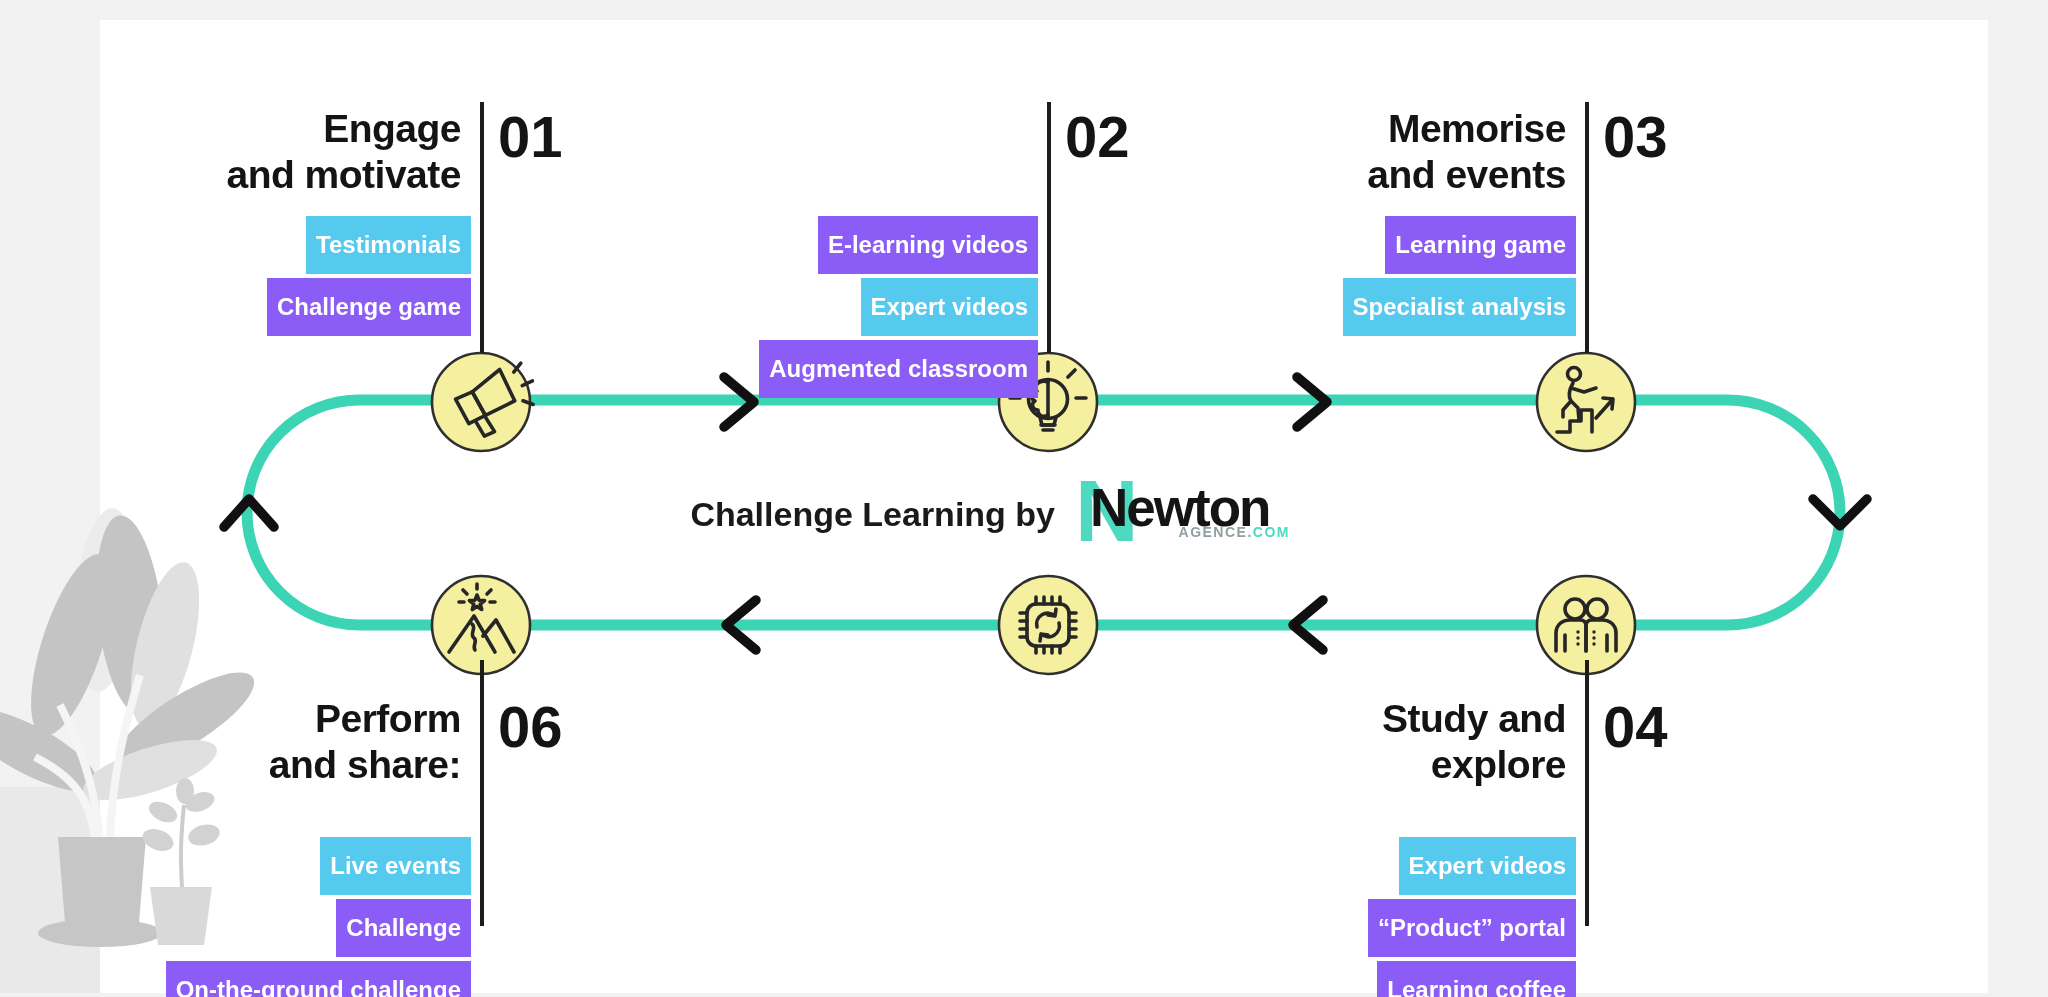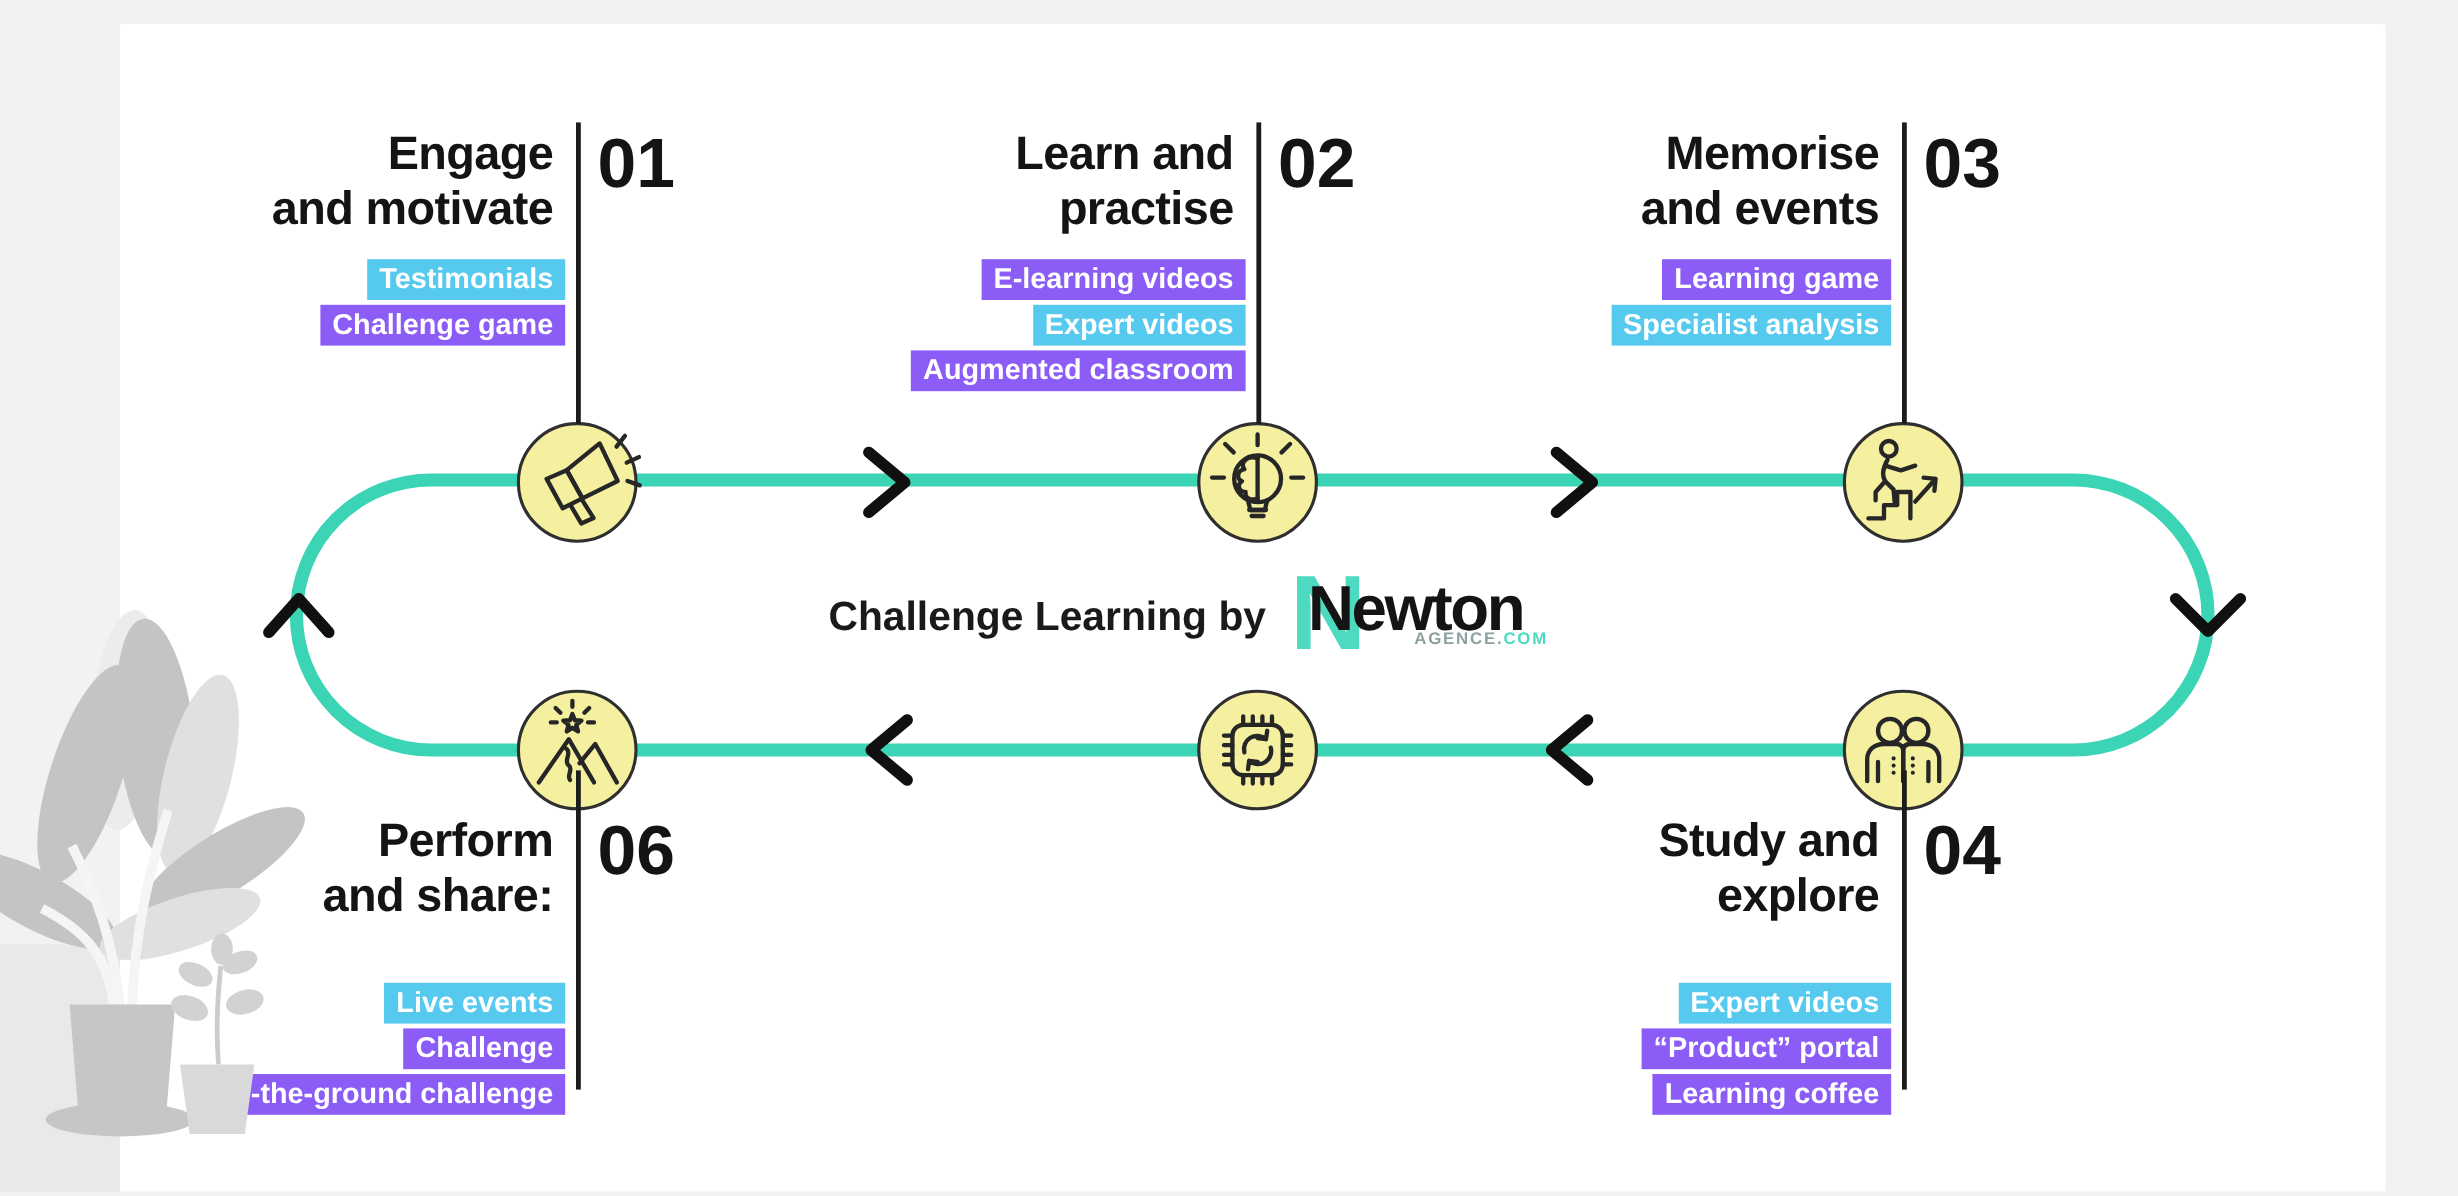--- a/index.html
+++ b/index.html
@@ -7,36 +7,36 @@
            font-family:"Liberation Sans", sans-serif; overflow:hidden; }
   .card { position:absolute; left:100px; top:20px; width:1888px; height:973px;
           background:#ffffff; border-radius:2px; }
   .gray-block { position:absolute; left:0; top:787px; width:100px; height:206px; background:#e9e9e9; }
   svg.scene { position:absolute; left:0; top:0; }
   svg.plant { position:absolute; left:0; top:505px; }
 
   
   .step { position:absolute; width:570px; }
   .step.top { top:100px; height:335px; }
-  .step.bottom { top:638px; height:295px; }
+  .step.bottom { top:656px; height:295px; }
   .step.c1 { left:61px; } .step.c2 { left:628px; } .step.c3 { left:1166px; }
   .step .vline { position:absolute; left:419px; width:3.5px; background:#1c1c1c; }
   .step.top .vline { top:2px; height:251px; }
   .step.bottom .vline { top:4px; height:266px; }
   .step .title { position:absolute; right:170px; text-align:right; font-size:39px; font-weight:bold;
                  line-height:46px; color:#141414; letter-spacing:-0.5px; white-space:nowrap; }
   .step.top .title { top:6px; }
   .step.bottom .title { top:40px; }
   .step .num { position:absolute; left:437px; font-size:58px; font-weight:bold; color:#141414; line-height:58px; }
   .step.top .num { top:8px; }
   .step.bottom .num { top:42px; }
   .step .tags { position:absolute; right:160px; display:flex; flex-direction:column; align-items:flex-end; gap:4px; }
   .step.top .tags { top:116px; }
   .step.bottom .tags { top:146px;margin-top:35px; }
-  .tag { font-size:24px; font-weight:bold; color:#ffffff; padding:4px 10px; line-height:26px; white-space:nowrap; }
+  .tag { font-size:24px; font-weight:bold; color:#ffffff; padding:16px 10px; line-height:26px; white-space:nowrap; }
   .tag.blue { background:#56C9EE; }
   .tag.pink { background:#8b5cf6; }
 
   .caption { position:absolute; top:495px; left:0; width:1055px; text-align:right;
              font-size:34px; font-weight:bold; color:#1a1a1a; }
   .brand-n { position:absolute; left:1075px; top:467px; font-size:88px; line-height:88px;
              font-weight:bold; color:#4ED9C1; }
   .brand-word { position:absolute; left:1090px; top:481px; font-size:53px; line-height:53px;
                 font-weight:bold; color:#141414; letter-spacing:-2px; }
   .brand-sub { position:absolute; left:1090px; top:524px; width:200px; text-align:right;
@@ -146,21 +146,20 @@
     <div class="title"><span>Engage</span><br><span>and motivate</span></div>
     <div class="vline"></div>
     <div class="num">01</div>
     <div class="tags">
         <span class="tag blue">Testimonials</span>
         <span class="tag pink">Challenge game</span>
       </div>
   </div>
 
   <div class="step top c2">
-    <div class="title"><span>Learn and</span><br><span>practise</span></div>
     <div class="vline"></div>
     <div class="num">02</div>
     <div class="tags">
         <span class="tag pink">E-learning videos</span>
         <span class="tag blue">Expert videos</span>
         <span class="tag pink">Augmented classroom</span>
       </div>
   </div>
 
   <div class="step top c3">

